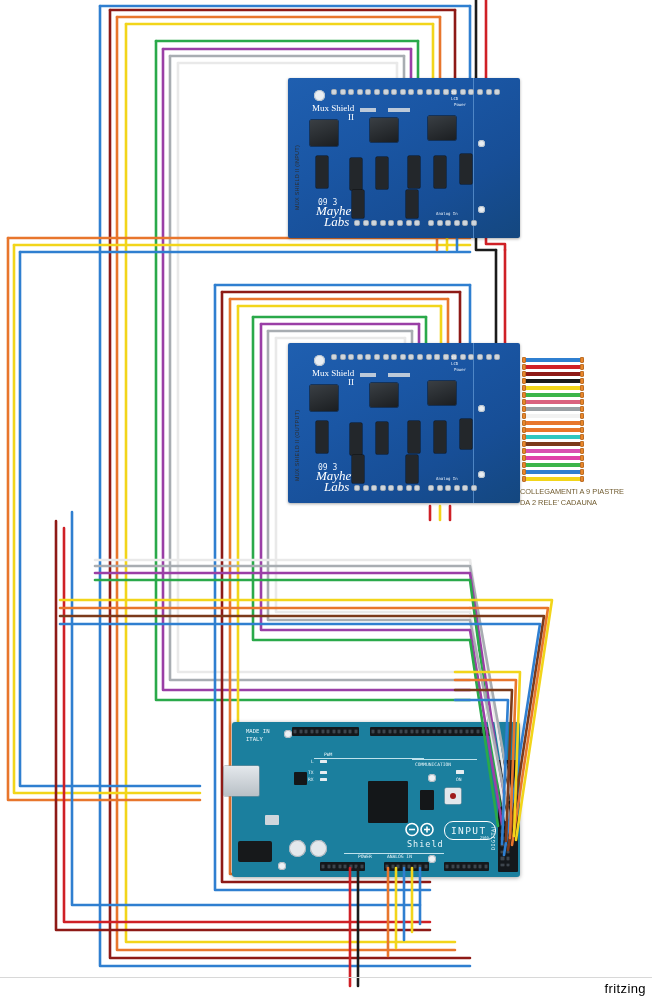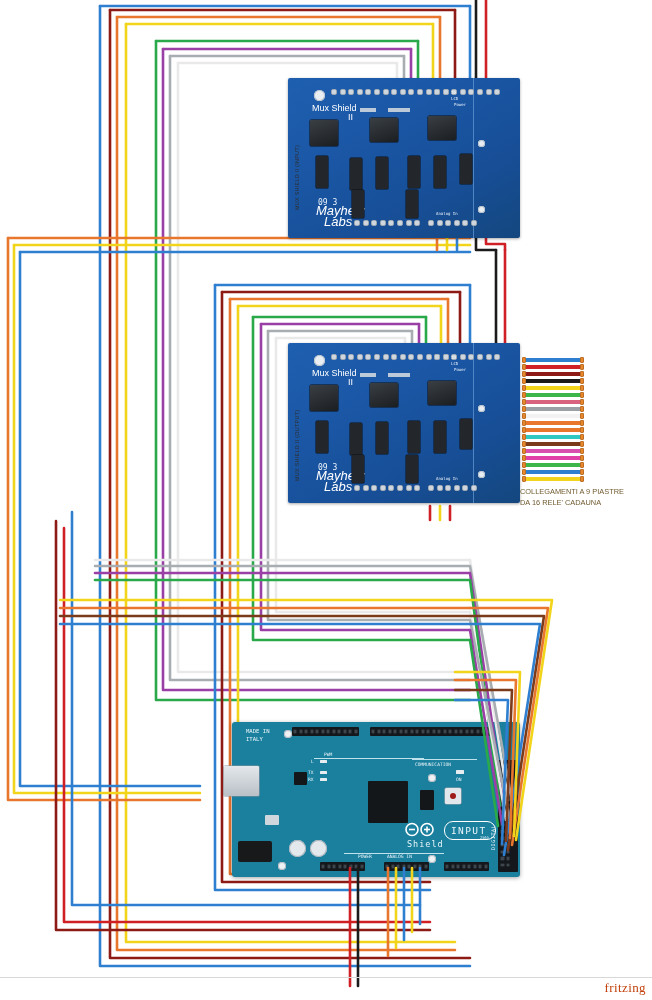--- a/index.html
+++ b/index.html
@@ -9,21 +9,21 @@
   svg.layer{position:absolute;left:0;top:0;width:652px;height:1000px;}
 
   
   .shield{position:absolute;}
   .shield .pcb{position:absolute;left:0;top:0;width:100%;height:100%;
       background:linear-gradient(150deg,#1f5fb0 0%,#1a56a4 38%,#174e96 70%,#14477f 100%);
       border-radius:2px;box-shadow:0 1px 3px rgba(0,0,0,.35);}
   .shield .protocut{position:absolute;top:0;bottom:0;width:1px;background:#5d93d0;opacity:.8;}
   .sidelabel{position:absolute;color:#2f2f2f;font-size:5.4px;letter-spacing:.3px;
       white-space:nowrap;transform-origin:left top;transform:rotate(-90deg);}
-  .brand{position:absolute;color:#ffffff;font-family:Liberation Sans, sans-serif;
+  .brand{position:absolute;color:#ffffff;font-family:Liberation Serif, serif;
       line-height:1.02;}
   .brandsm{position:absolute;color:#eaf2fb;font-family:"DejaVu Sans Mono",monospace;
       font-size:5.6px;line-height:1.15;}
   .mountpad{position:absolute;border-radius:50%;background:#e9eef3;
       box-shadow:inset 0 0 0 1px #b9c4ce;}
   .hdr{position:absolute;display:flex;align-items:center;}
   .hdr i{display:block;background:#cfd6dd;border-radius:50%;
       box-shadow:inset 0 0 0 .6px #8d98a3;}
   .ic{position:absolute;background:#23272b;border-radius:1px;
       box-shadow:0 0 0 .5px #0c0e10;}
@@ -62,22 +62,22 @@
   
   #ribbon{position:absolute;}
   .rwire{position:absolute;height:4.4px;border-radius:1px;}
   .rwire::before,.rwire::after{content:"";position:absolute;top:-1px;width:4px;
       height:6.4px;border-radius:1.4px;background:#e8862b;
       box-shadow:inset 0 0 0 .6px rgba(0,0,0,.3);}
   .rwire::before{left:-2px;} .rwire::after{right:-2px;}
   #ribbonlabel{position:absolute;color:#6f5a2e;font-size:7.4px;line-height:1.45;
       white-space:nowrap;}
 
-  #watermark{position:absolute;right:6px;bottom:4px;color:#c2410c;font-size:13px;
-      font-family:Liberation Serif, serif;letter-spacing:.4px;}
+  #watermark{position:absolute;right:6px;bottom:4px;color:#000000;font-size:13px;
+      font-family:Liberation Sans, sans-serif;letter-spacing:.4px;}
   #botrule{position:absolute;left:0;right:0;bottom:22px;height:1px;background:#d8d8d8;}
 </style>
 </head>
 <body>
 
 <div id="canvas">
 
   <svg class="layer" viewBox="0 0 652 1000" preserveAspectRatio="none">
     <defs>
       <g id="jdot"></g>
@@ -565,18 +565,18 @@
     <div class="rwire" style="top:84px;left:4px;width:58px;background:#7b3a1a;"></div>
     <div class="rwire" style="top:91px;left:4px;width:58px;background:#d94fb0;"></div>
     <div class="rwire" style="top:98px;left:4px;width:58px;background:#e040a8;"></div>
     <div class="rwire" style="top:105px;left:4px;width:58px;background:#3cb54a;"></div>
     <div class="rwire" style="top:112px;left:4px;width:58px;background:#2f7fd0;"></div>
     <div class="rwire" style="top:119px;left:4px;width:58px;background:#f2d51a;"></div>
   </div>
 
   <div id="ribbonlabel" style="left:520px;top:487px;">
     <div>COLLEGAMENTI A 9 PIASTRE</div>
-    <div>DA 16 RELE' CADAUNA</div>
+    <div>DA 2 RELE' CADAUNA</div>
   </div>
 
   <div id="botrule"></div>
   <div id="watermark">fritzing</div>
 </div>
 
 </body></html>

